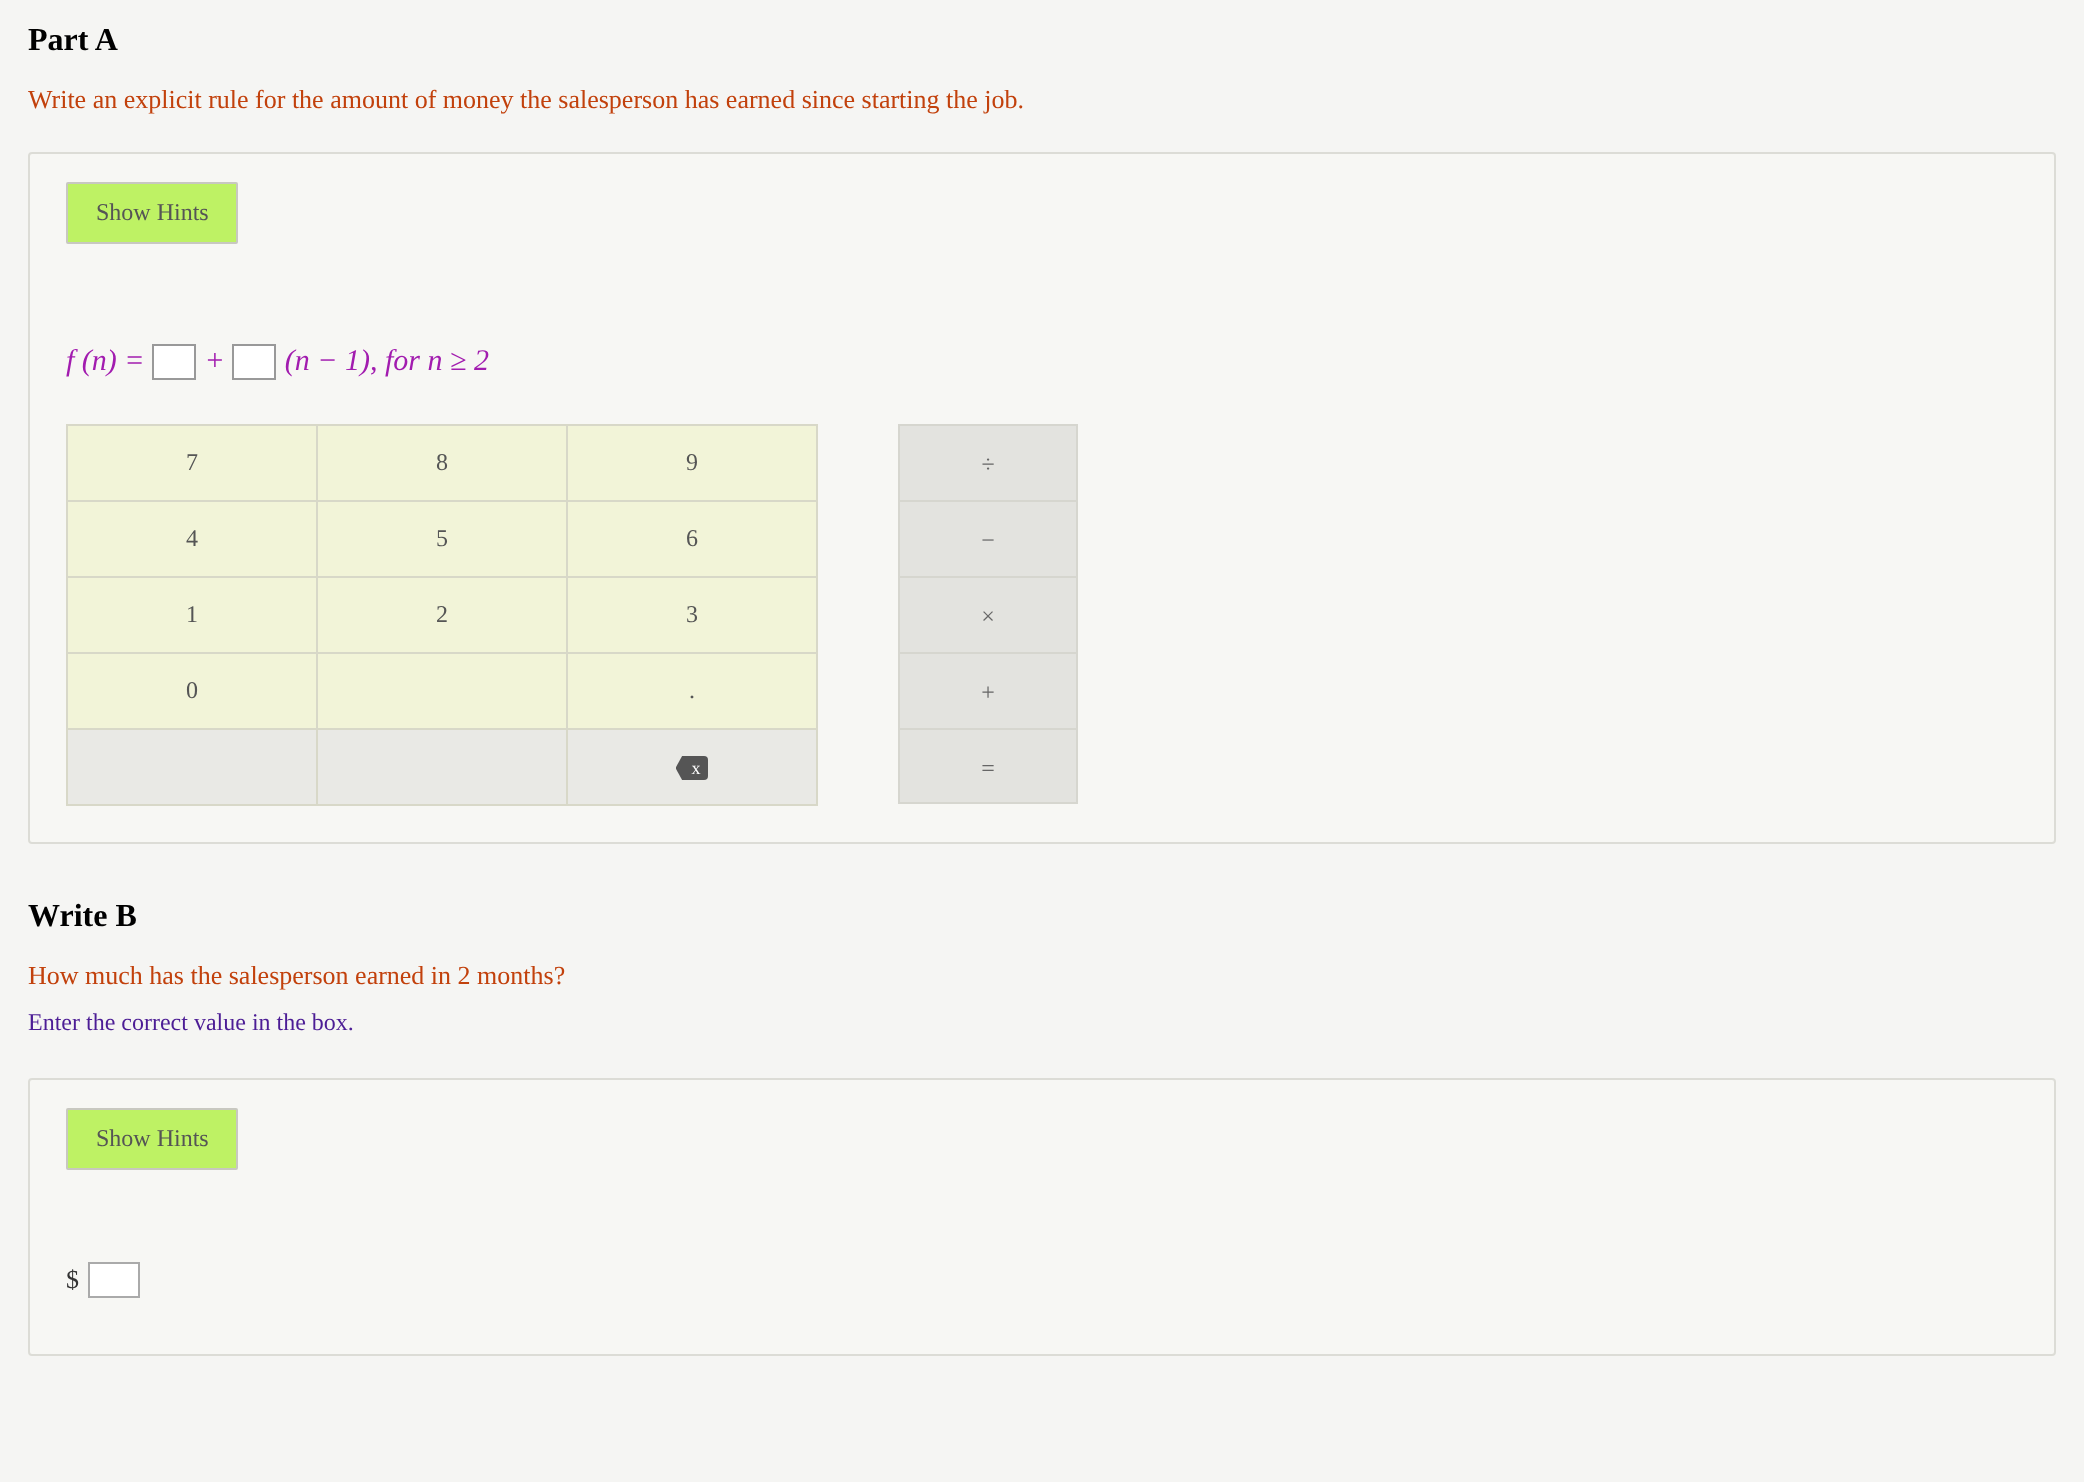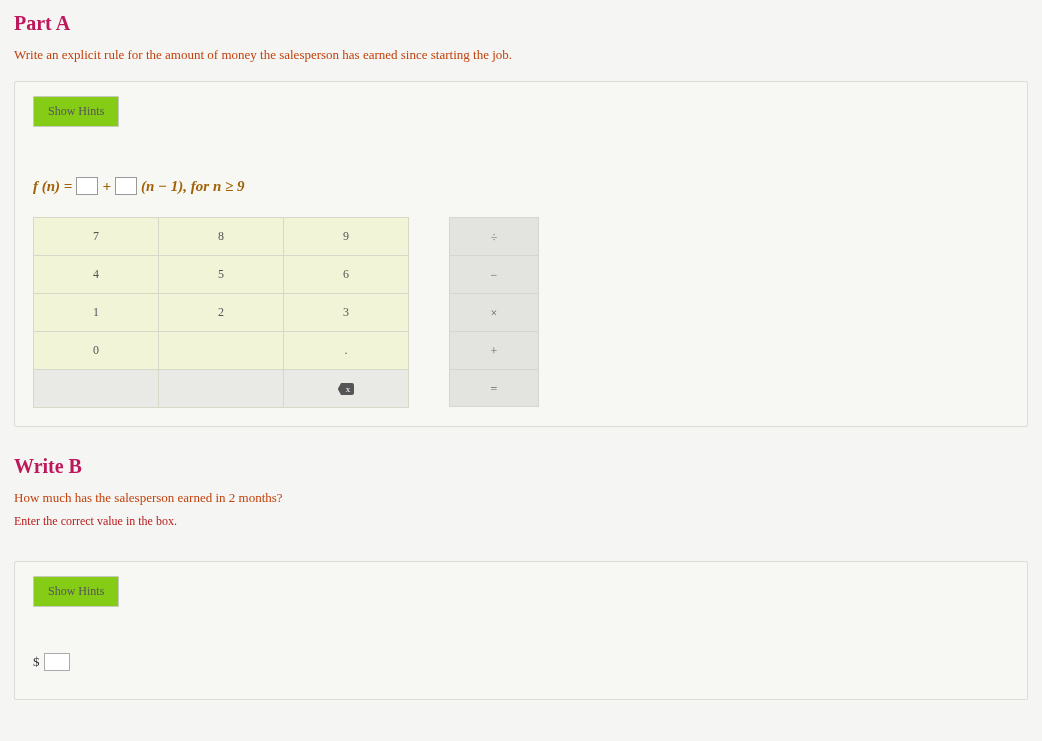--- a/index.html
+++ b/index.html
@@ -10,57 +10,56 @@
     width: 1042px;
     height: 741px;
     overflow: hidden;
     position: relative;
   }
   .page {
     padding: 12px 14px 0 14px;
   }
   .part-heading {
     font-weight: bold;
-    font-size: 20px;
+    font-size: 16px;
     margin-bottom: 12px;
-    color: #be185d;
+    color: #000000;
   }
   .instruction {
     font-size: 13px;
     color: #c2410c;
     margin-bottom: 18px;
   }
   .section-box {
     border: 1px solid #dcdcd6;
     background: #f7f7f4;
     padding: 14px 18px 18px 18px;
     margin-bottom: 28px;
     border-radius: 2px;
   }
   .hint-btn {
     display: inline-block;
     border: 1px solid #c8c8c0;
-    background: #84cc16;
+    background: #bef264;
     color: #555;
     font-size: 12px;
     padding: 7px 14px;
     cursor: pointer;
     font-family: inherit;
     border-radius: 1px;
   }
   .formula-line {
     font-style: italic;
     font-family: Georgia, serif;
     font-size: 15px;
-    color: #a16207;
+    color: #a21caf;
     margin: 50px 0 22px 0;
     display: flex;
     align-items: center;
     gap: 4px;
-    font-weight: bold;
   }
   .math-box {
     display: inline-block;
     width: 22px;
     height: 18px;
     border: 1px solid #999;
     background: #fff;
     vertical-align: middle;
   }
   .keypad-wrap {
@@ -111,22 +110,22 @@
     padding:1px 4px 1px 8px;
     border-radius:2px;
     clip-path: polygon(20% 0, 100% 0, 100% 100%, 20% 100%, 0 50%);
   }
   .part-b {
     margin-top: 10px;
   }
   .part-b .instruction { margin-bottom: 8px; }
   .subinstr {
     font-size: 12px;
-    color: #b91c1c;
-    margin-bottom: 32px;
+    color: #4c1d95;
+    margin-bottom: 20px;
   }
   .dollar-row {
     margin-top: 46px;
     font-size: 13px;
     color: #333;
     display:flex;
     align-items:center;
     gap:4px;
   }
   .small-input-box {
@@ -146,21 +145,21 @@
   <div class="instruction">Write an explicit rule for the amount of money the salesperson has earned since starting the job.</div>
 
   <div class="section-box">
     <button class="hint-btn">Show Hints</button>
 
     <div class="formula-line">
       <span>f (n) =</span>
       <span class="math-box"></span>
       <span>+</span>
       <span class="math-box"></span>
-      <span>(n − 1), for n ≥ 9</span>
+      <span>(n − 1), for n ≥ 2</span>
     </div>
 
     <div class="keypad-wrap">
       <table class="keypad">
         <tbody>
             <tr>
           <td>7</td>
           <td>8</td>
           <td>9</td>
         </tr>

